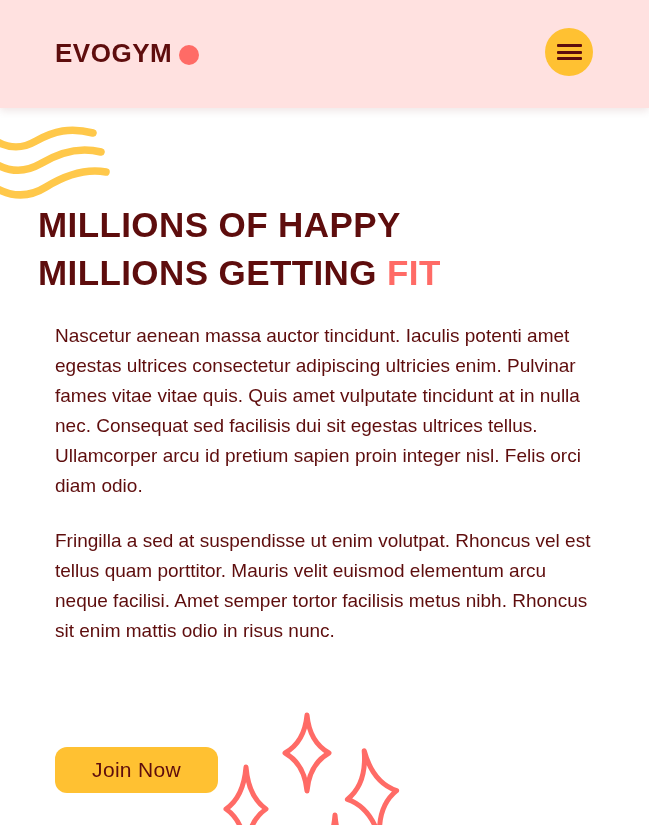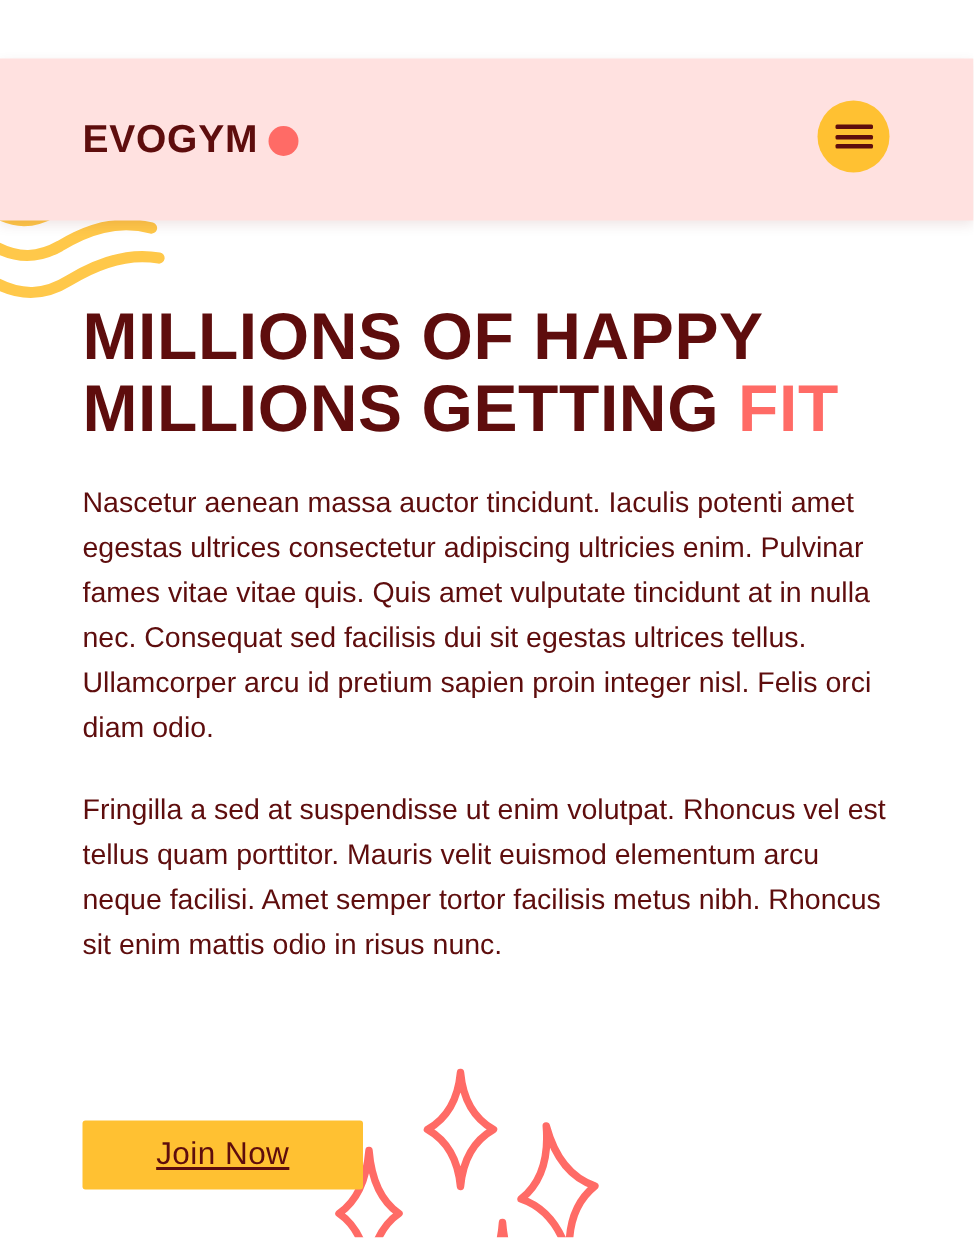--- a/index.html
+++ b/index.html
@@ -27,21 +27,20 @@
 
   
   .header {
     position: absolute;
     top: 0; left: 0;
     width: 649px;
     height: 108px;
     background: var(--header-bg);
     box-shadow: 0 3px 8px rgba(94, 13, 13, 0.10);
     z-index: 10;
-    margin-top: 39px;
   }
   .logo {
     position: absolute;
     left: 55px;
     top: 38px;
     display: flex;
     align-items: center;
     gap: 7px;
     cursor: pointer;
   }
@@ -94,24 +93,24 @@
     position: absolute;
     left: 215px;
     top: 705px;
     color: var(--coral);
     z-index: 1;
   }
 
   
   .hero-title {
     position: absolute;
-    left: 55px;
+    left: 38px;
     top: 201px;
     width: 540px;
-    font-size: 44px;
+    font-size: 35px;
     line-height: 48px;
     font-weight: 800;
     letter-spacing: 0.4px;
     color: var(--maroon);
     z-index: 2;
   }
   .hero-title .highlight { color: var(--coral); }
 
   .hero-paragraph {
     position: absolute;
@@ -122,32 +121,31 @@
     color: var(--maroon);
     z-index: 2;
   }
   .paragraph-1 { top: 321px; }
   .paragraph-2 { top: 526px; }
 
   .join-button {
     position: absolute;
     left: 55px;
     top: 747px;
-    width: 187px;
+    width: 163px;
     height: 46px;
     border: none;
-    border-radius: 2px;
+    border-radius: 12px;
     background: var(--yellow);
     color: var(--maroon);
     font-family: "Liberation Sans", sans-serif;
     font-size: 21px;
     letter-spacing: 0.3px;
     cursor: pointer;
     z-index: 3;
-    text-decoration: underline;
   }
 </style>
 </head>
 <body>
 
 <div class="viewport">
 
   <header class="header">
     <div class="logo">
       <span class="logo-text">EVOGYM</span>

